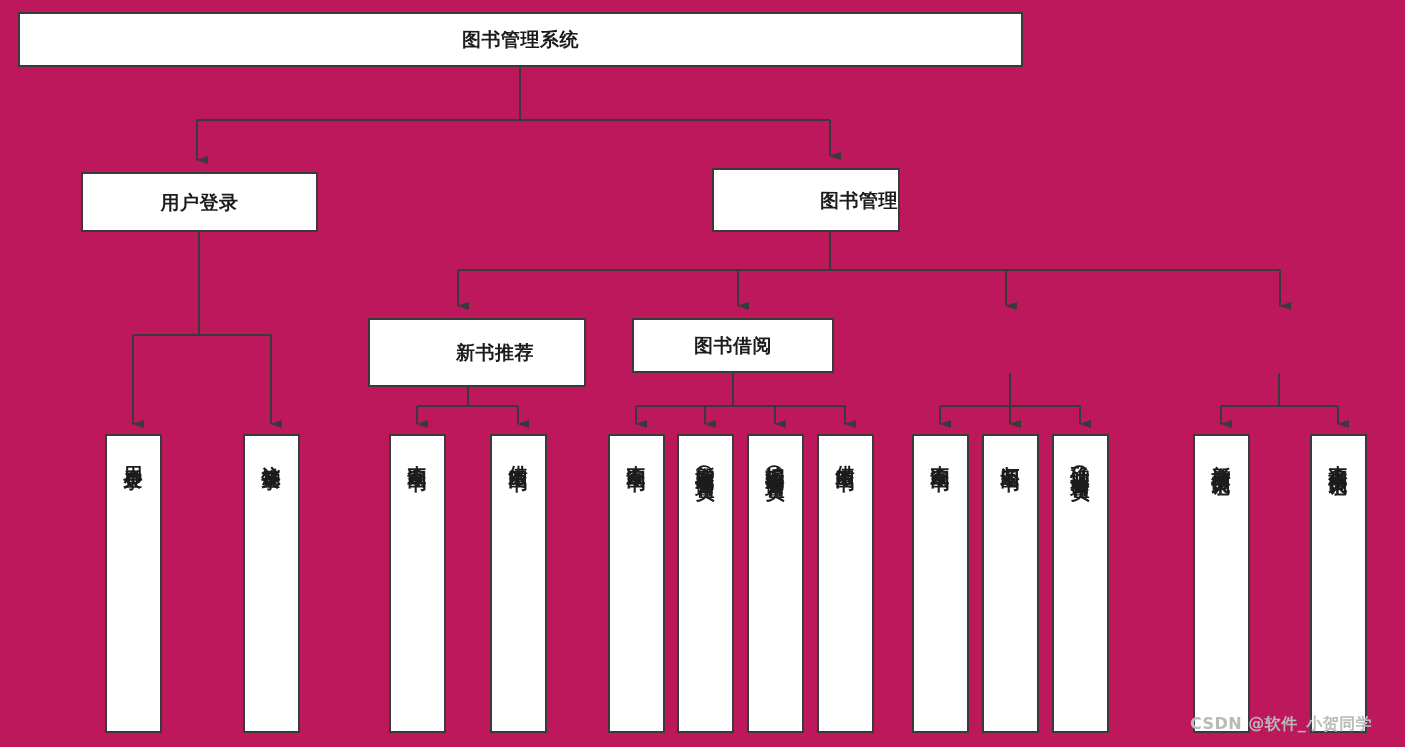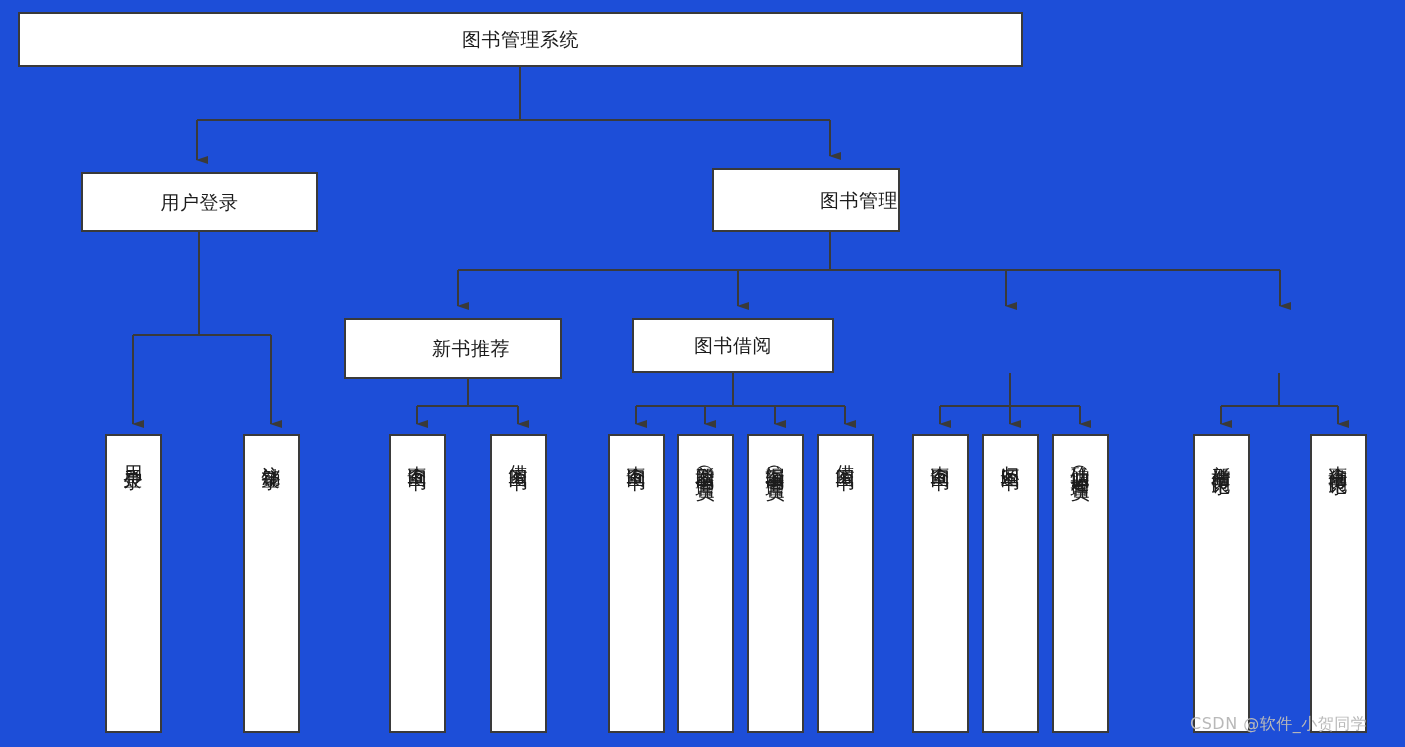--- a/index.html
+++ b/index.html
@@ -10,21 +10,22 @@
   body {
     width: 1405px;
     height: 747px;
     font-family: "DejaVu Sans", "Liberation Sans", sans-serif;
     overflow: hidden;
   }
   #diagram-root {
     position: relative;
     width: 1405px;
     height: 747px;
-    background: #1d4ed8;
+    background: #be185d;
+    font-weight: bold;
   }
   svg#connector-layer {
     position: absolute;
     left: 0;
     top: 0;
     width: 1405px;
     height: 747px;
     pointer-events: none;
   }
   .node-box {
@@ -127,21 +128,21 @@
   </div>
 
   <div class="node-box" style="left:81px; top:172px; width:237px; height:60px;">
     <span class="node-label">用户登录</span>
   </div>
 
   <div class="node-box" style="left:712px; top:168px; width:188px; height:64px;justify-content:flex-end;">
     <span class="node-label">图书管理</span>
   </div>
 
-  <div class="node-box" style="left:344px; top:318px; width:218px; height:61px;padding-left:36px;">
+  <div class="node-box" style="left:368px; top:318px; width:218px; height:69px;padding-left:36px;">
     <span class="node-label">新书推荐</span>
   </div>
 
   <div class="node-box" style="left:632px; top:318px; width:202px; height:55px;">
     <span class="node-label">图书借阅</span>
   </div>
 
 
 
   <div class="node-box vertical" style="left:105px; top:434px; width:57px; height:299px;">

